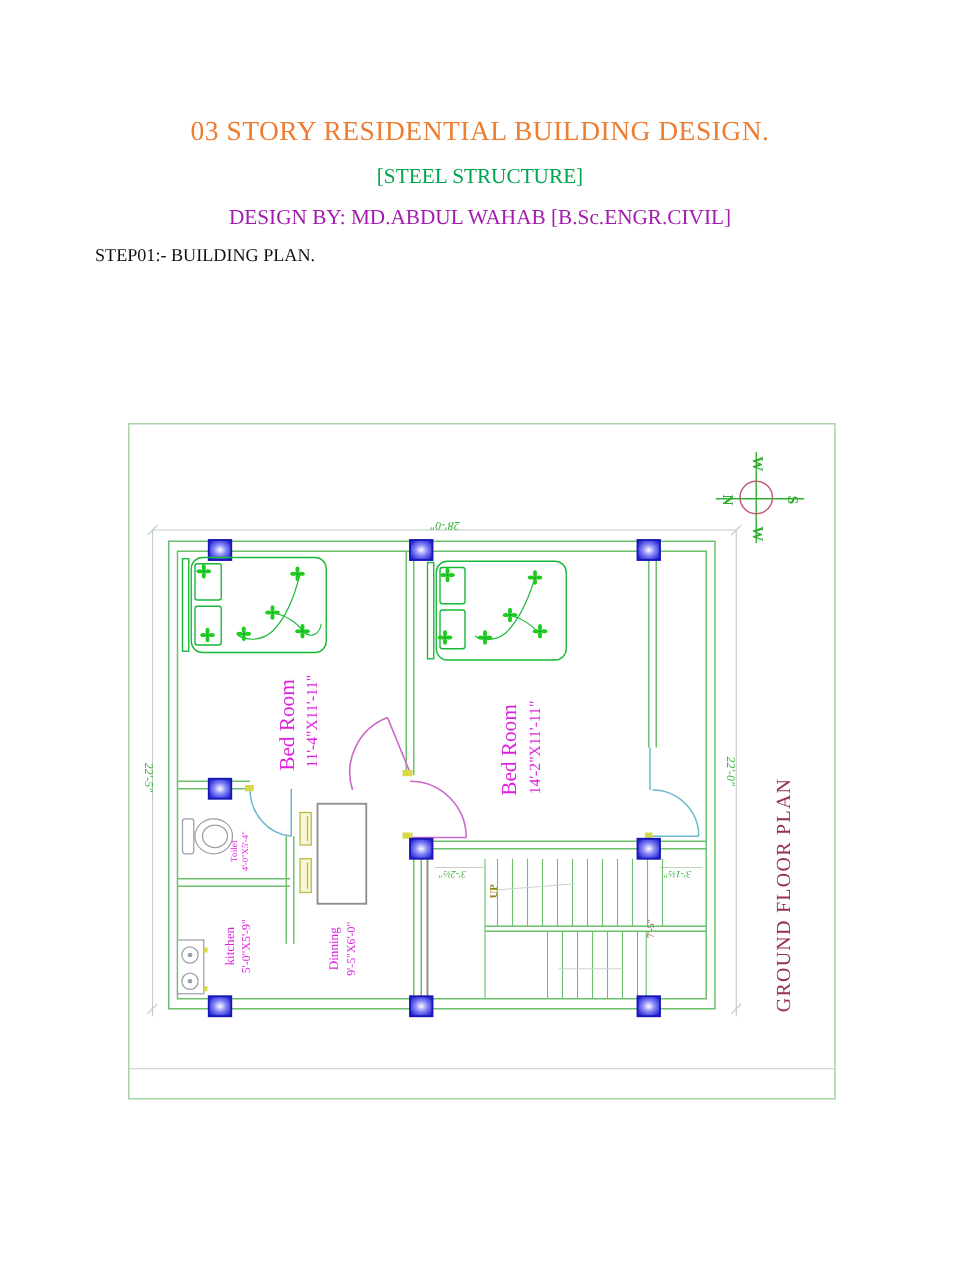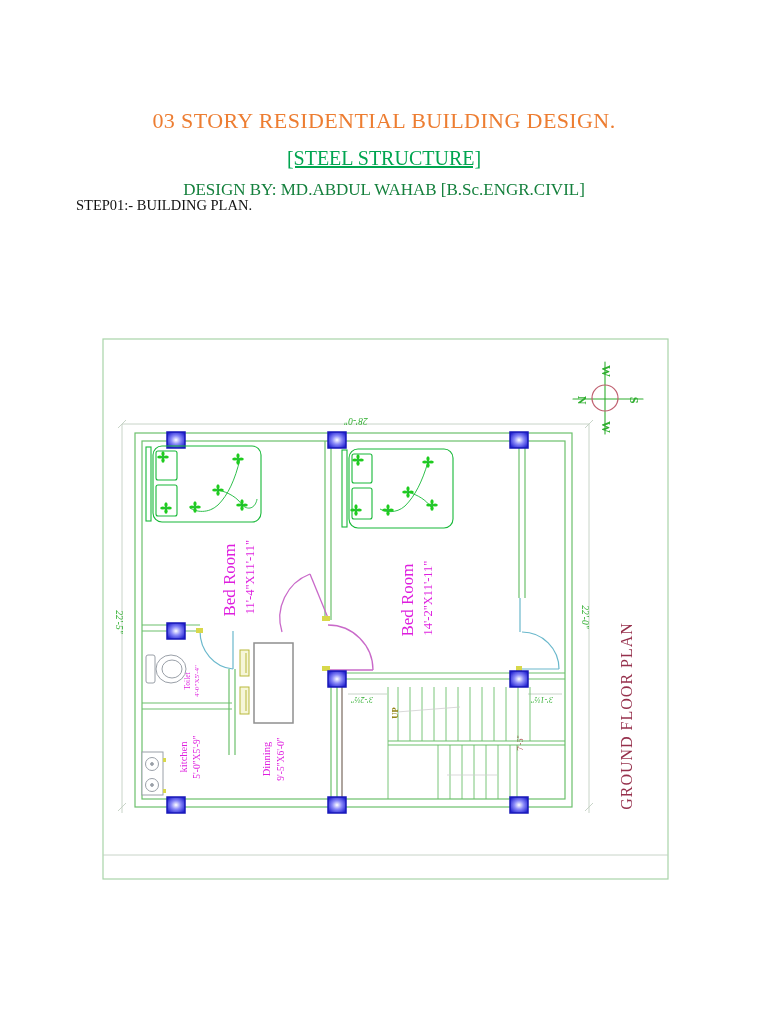--- a/index.html
+++ b/index.html
@@ -1,21 +1,21 @@
 <!DOCTYPE html>
 <html><head>
 <meta charset="utf-8">
 <style>
   html,body{margin:0;padding:0;}
   body{width:768px;height:1024px;background:#ffffff;position:relative;overflow:hidden;
        font-family:"Liberation Serif", serif;}
-  .hdr{position:absolute;left:0;right:0;text-align:center;margin-top:16px;}
+  .hdr{position:absolute;left:0;right:0;text-align:center;}
   #title{top:92px;font-size:22px;letter-spacing:.4px;color:#ED7D31;font-weight:400;}
-  #subtitle{top:131px;font-size:20px;color:#00A550;text-decoration:underline;}
-  #designby{top:164px;font-size:17px;color:#15803d;font-family:Liberation Serif, serif;}
+  #subtitle{top:131px;font-size:17px;color:#00A550;}
+  #designby{top:164px;font-size:17px;color:#a21caf;font-family:Liberation Serif, serif;}
   #step{position:absolute;left:76px;top:197px;font-size:14.5px;color:#111;}
   svg{position:absolute;left:0;top:0;}
   text{font-family:"Liberation Serif", serif;}
   .dim{fill:#2fae2f;font-style:italic;}
   .mag{fill:#DE1EDE;}
 </style>
 </head>
 <body>
 
 <div class="hdr" id="title">03 STORY RESIDENTIAL BUILDING DESIGN.</div>

